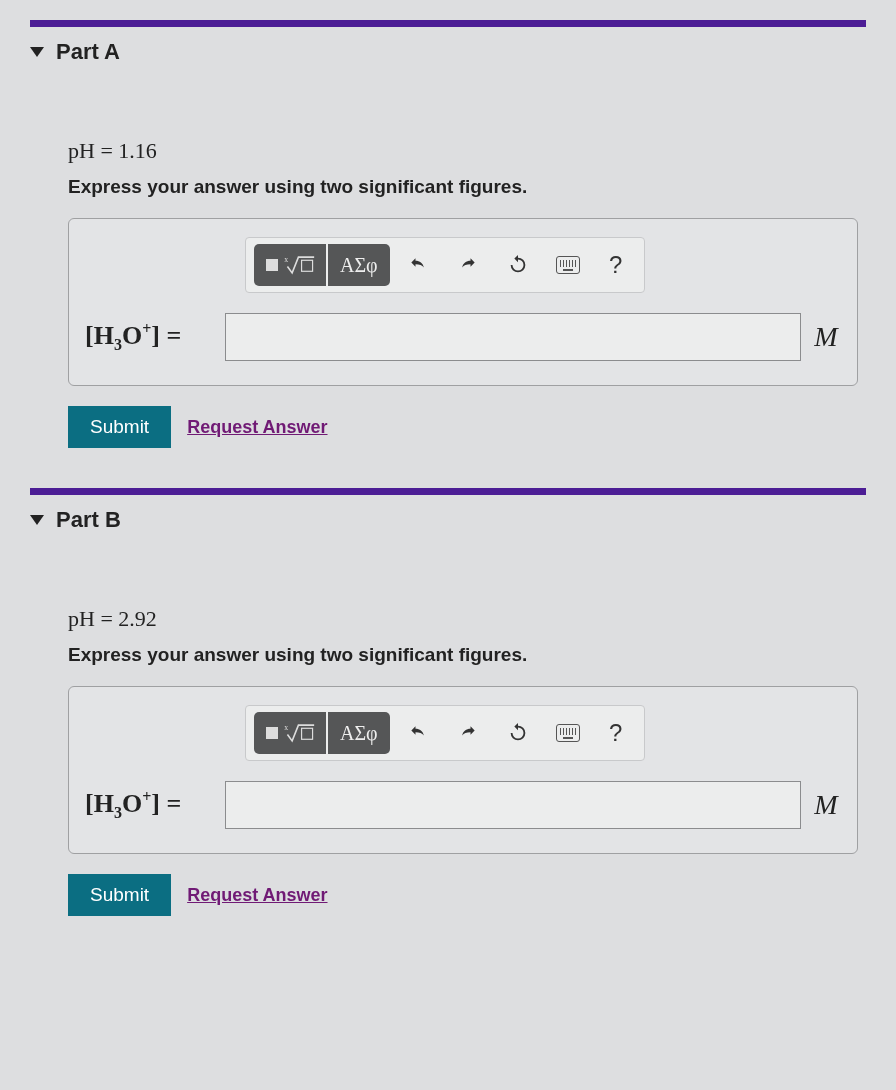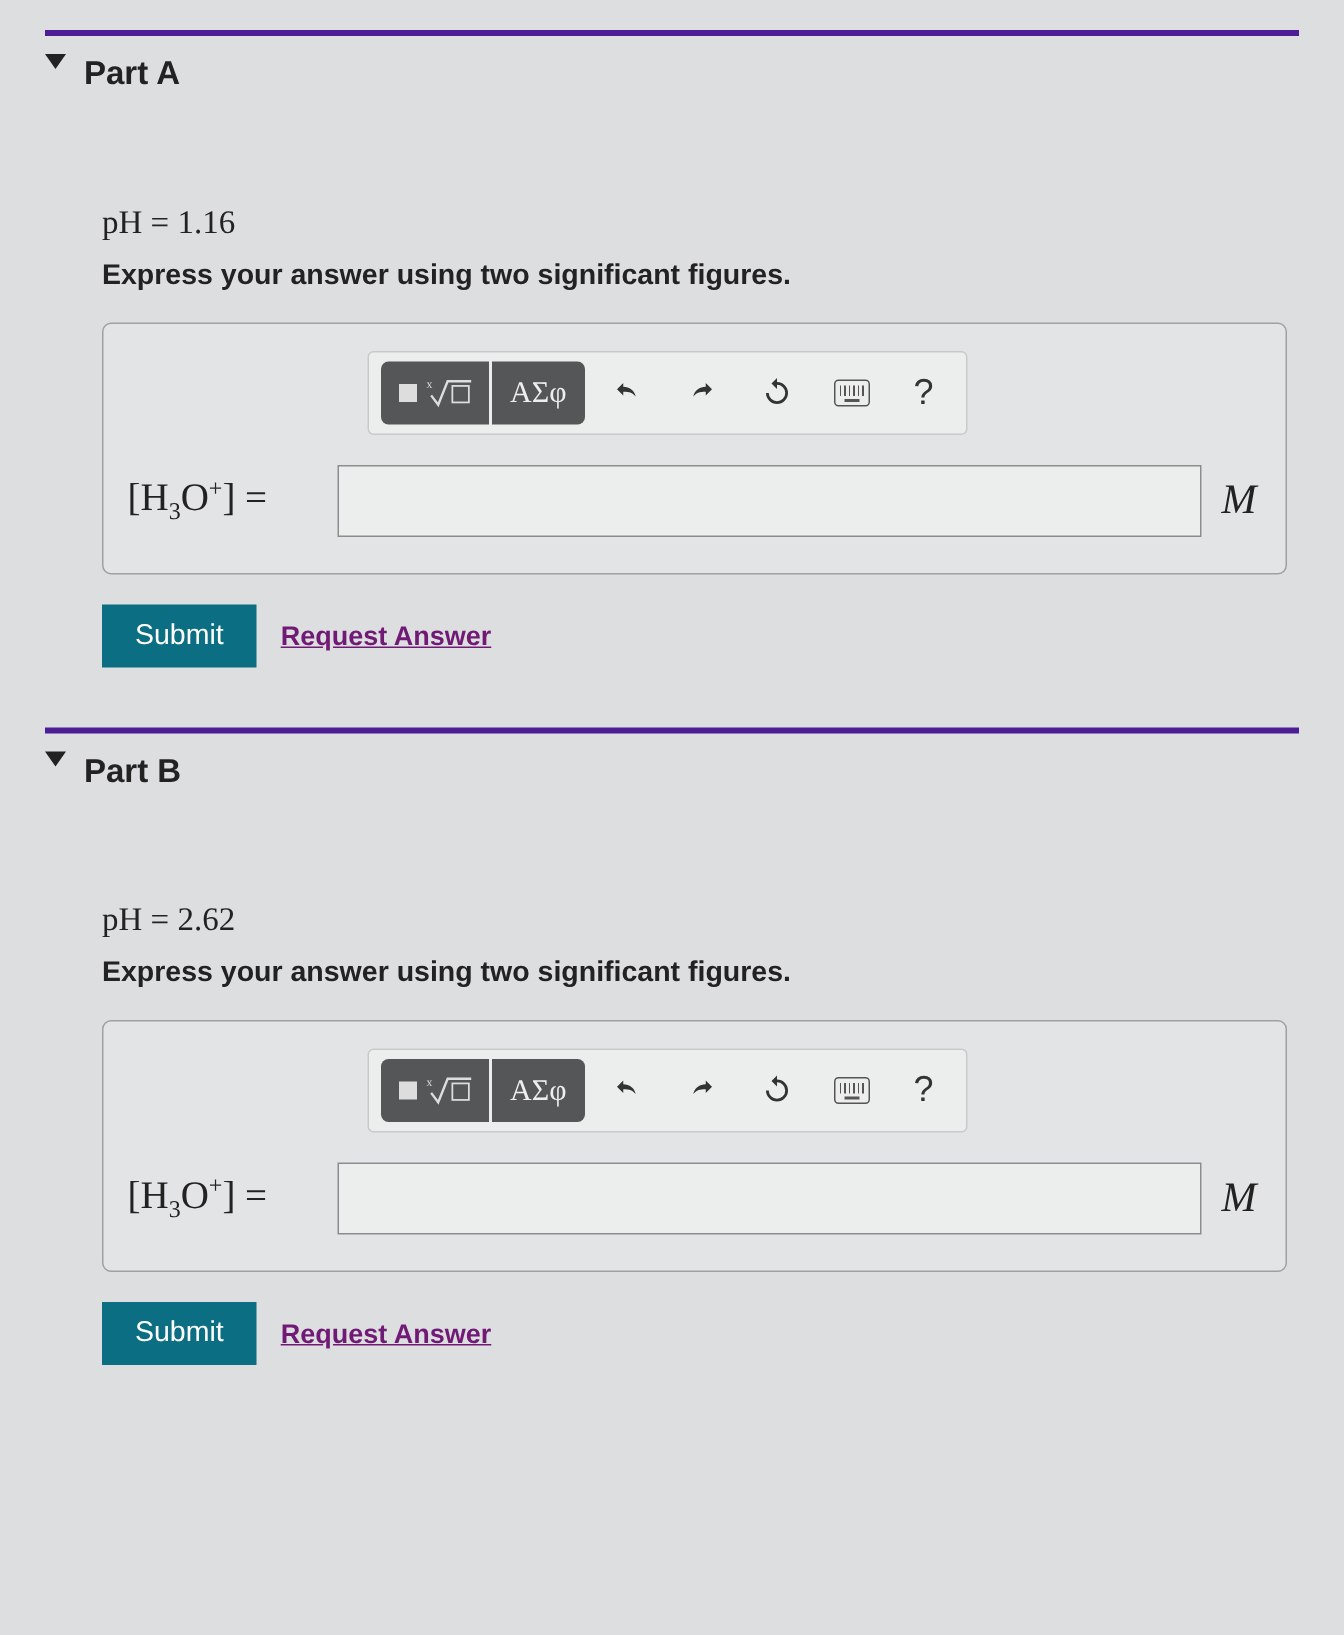--- a/index.html
+++ b/index.html
@@ -10,24 +10,24 @@
       font-family: Arial, Helvetica, sans-serif;
       color: #222;
       padding: 20px 30px;
       position: relative;
     }
     .part-section {
       margin-bottom: 40px;
     }
     .part-header {
       display: flex;
-      align-items: flex-start;
+      align-items: center;
       gap: 12px;
       padding: 12px 0 18px 0;
-      border-top: 4px solid #4c1d95;
+      border-top: 7px solid #4c1d95;
       cursor: pointer;
     }
     .caret {
       width: 0; height: 0;
       border-left: 7px solid transparent;
       border-right: 7px solid transparent;
       border-top: 10px solid #222;
     }
     .part-title {
       font-weight: bold;
@@ -112,20 +112,21 @@
     .input-row {
       display: flex;
       align-items: center;
       gap: 10px;
     }
     .lhs {
       font-family: 'Times New Roman', serif;
       font-size: 26px;
       white-space: nowrap;
       min-width: 130px;
+      font-weight: bold;
     }
     .lhs sub { font-size: 16px; }
     .lhs sup { font-size: 16px; }
     .answer-input {
       flex: 1;
       height: 48px;
       border: 1px solid #8b8c8e;
       background: #eceded;
       font-size: 18px;
       padding: 0 10px;
@@ -240,21 +241,21 @@
     </div>
   </div>
 </div>
 
 <div class="part-section">
   <div class="part-header">
     <div class="caret"></div>
     <div class="part-title">Part B</div>
   </div>
   <div class="part-body">
-    <div class="prompt-line">pH = 2.62</div>
+    <div class="prompt-line">pH = 2.92</div>
     <div class="instruct">Express your answer using two significant figures.</div>
 
     <div class="answer-box">
       <div class="toolbar">
         <div class="tb-dark-group">
           <button class="tb-btn tb-dark first">
             <span class="radical-icon">
               <span class="stop-sq"></span>
               <svg class="rad" viewBox="0 0 40 28">
                 <text x="0" y="10" font-size="10" fill="#ddd" font-family="serif">x</text>

